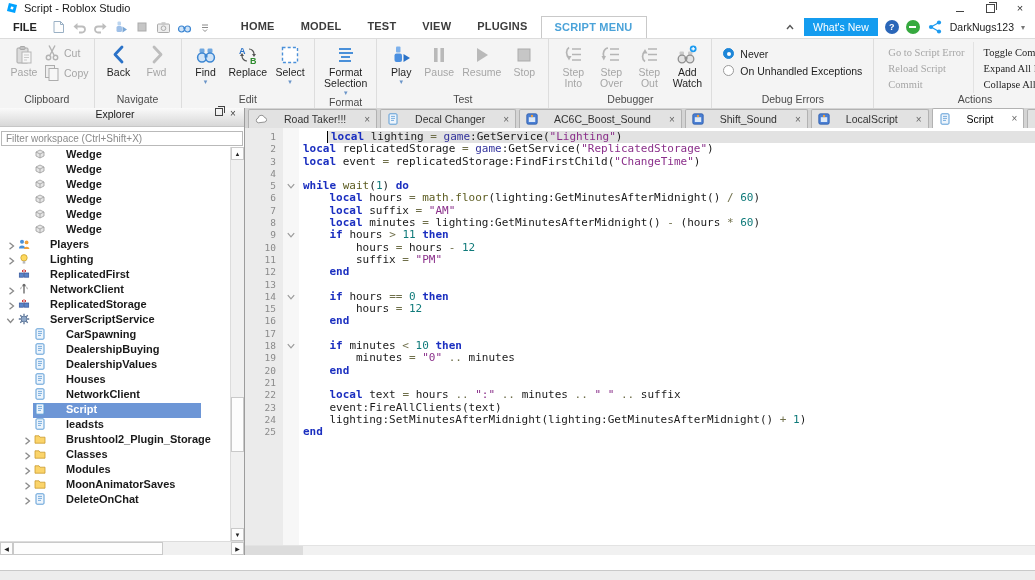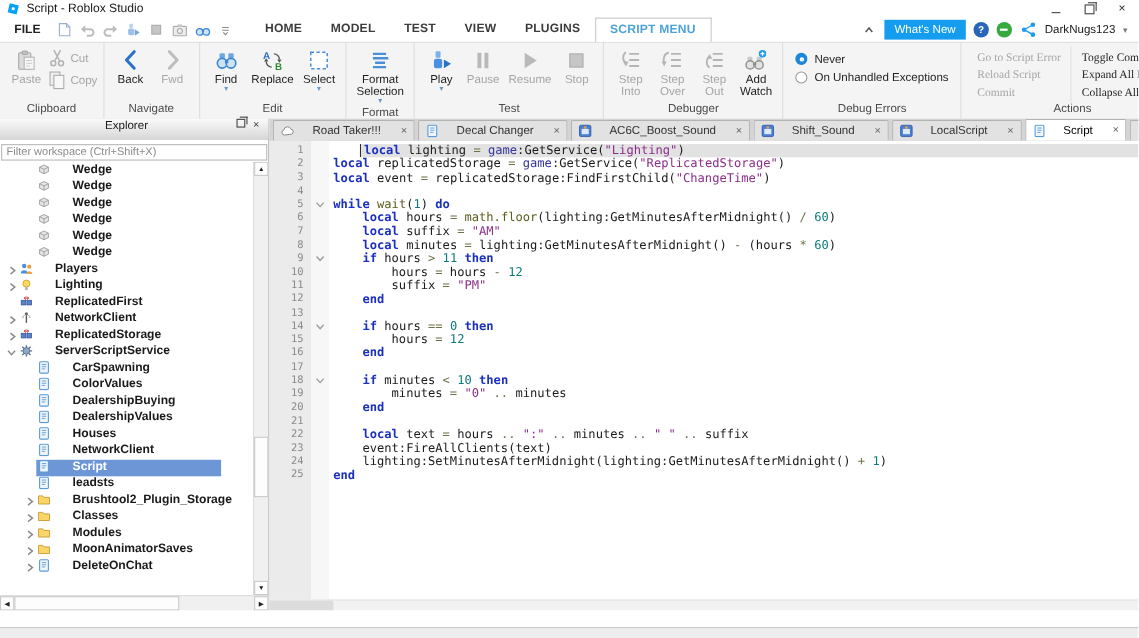--- a/index.html
+++ b/index.html
@@ -710,32 +710,20 @@
           </div>
           <div class="trow d2">
             <span class="chev"></span>
             <span class="row-inner">
               <span class="icon">
                 <svg width="12" height="12" viewBox="0 0 12 12" xmlns="http://www.w3.org/2000/svg">
                   <rect x="2" y="0.8" width="8" height="10.4" rx="1" fill="#eef5fc" stroke="#5b9bd5"></rect>
                   <path d="M4,3.4 h4 M4,5.4 h4 M4,7.4 h3" stroke="#5b9bd5" stroke-width="0.8"></path>
                 </svg>
               </span>
-              <span>ColorValues</span>
-            </span>
-          </div>
-          <div class="trow d2">
-            <span class="chev"></span>
-            <span class="row-inner">
-              <span class="icon">
-                <svg width="12" height="12" viewBox="0 0 12 12" xmlns="http://www.w3.org/2000/svg">
-                  <rect x="2" y="0.8" width="8" height="10.4" rx="1" fill="#eef5fc" stroke="#5b9bd5"></rect>
-                  <path d="M4,3.4 h4 M4,5.4 h4 M4,7.4 h3" stroke="#5b9bd5" stroke-width="0.8"></path>
-                </svg>
-              </span>
               <span>DealershipBuying</span>
             </span>
           </div>
           <div class="trow d2">
             <span class="chev"></span>
             <span class="row-inner">
               <span class="icon">
                 <svg width="12" height="12" viewBox="0 0 12 12" xmlns="http://www.w3.org/2000/svg">
                   <rect x="2" y="0.8" width="8" height="10.4" rx="1" fill="#eef5fc" stroke="#5b9bd5"></rect>
                   <path d="M4,3.4 h4 M4,5.4 h4 M4,7.4 h3" stroke="#5b9bd5" stroke-width="0.8"></path>

